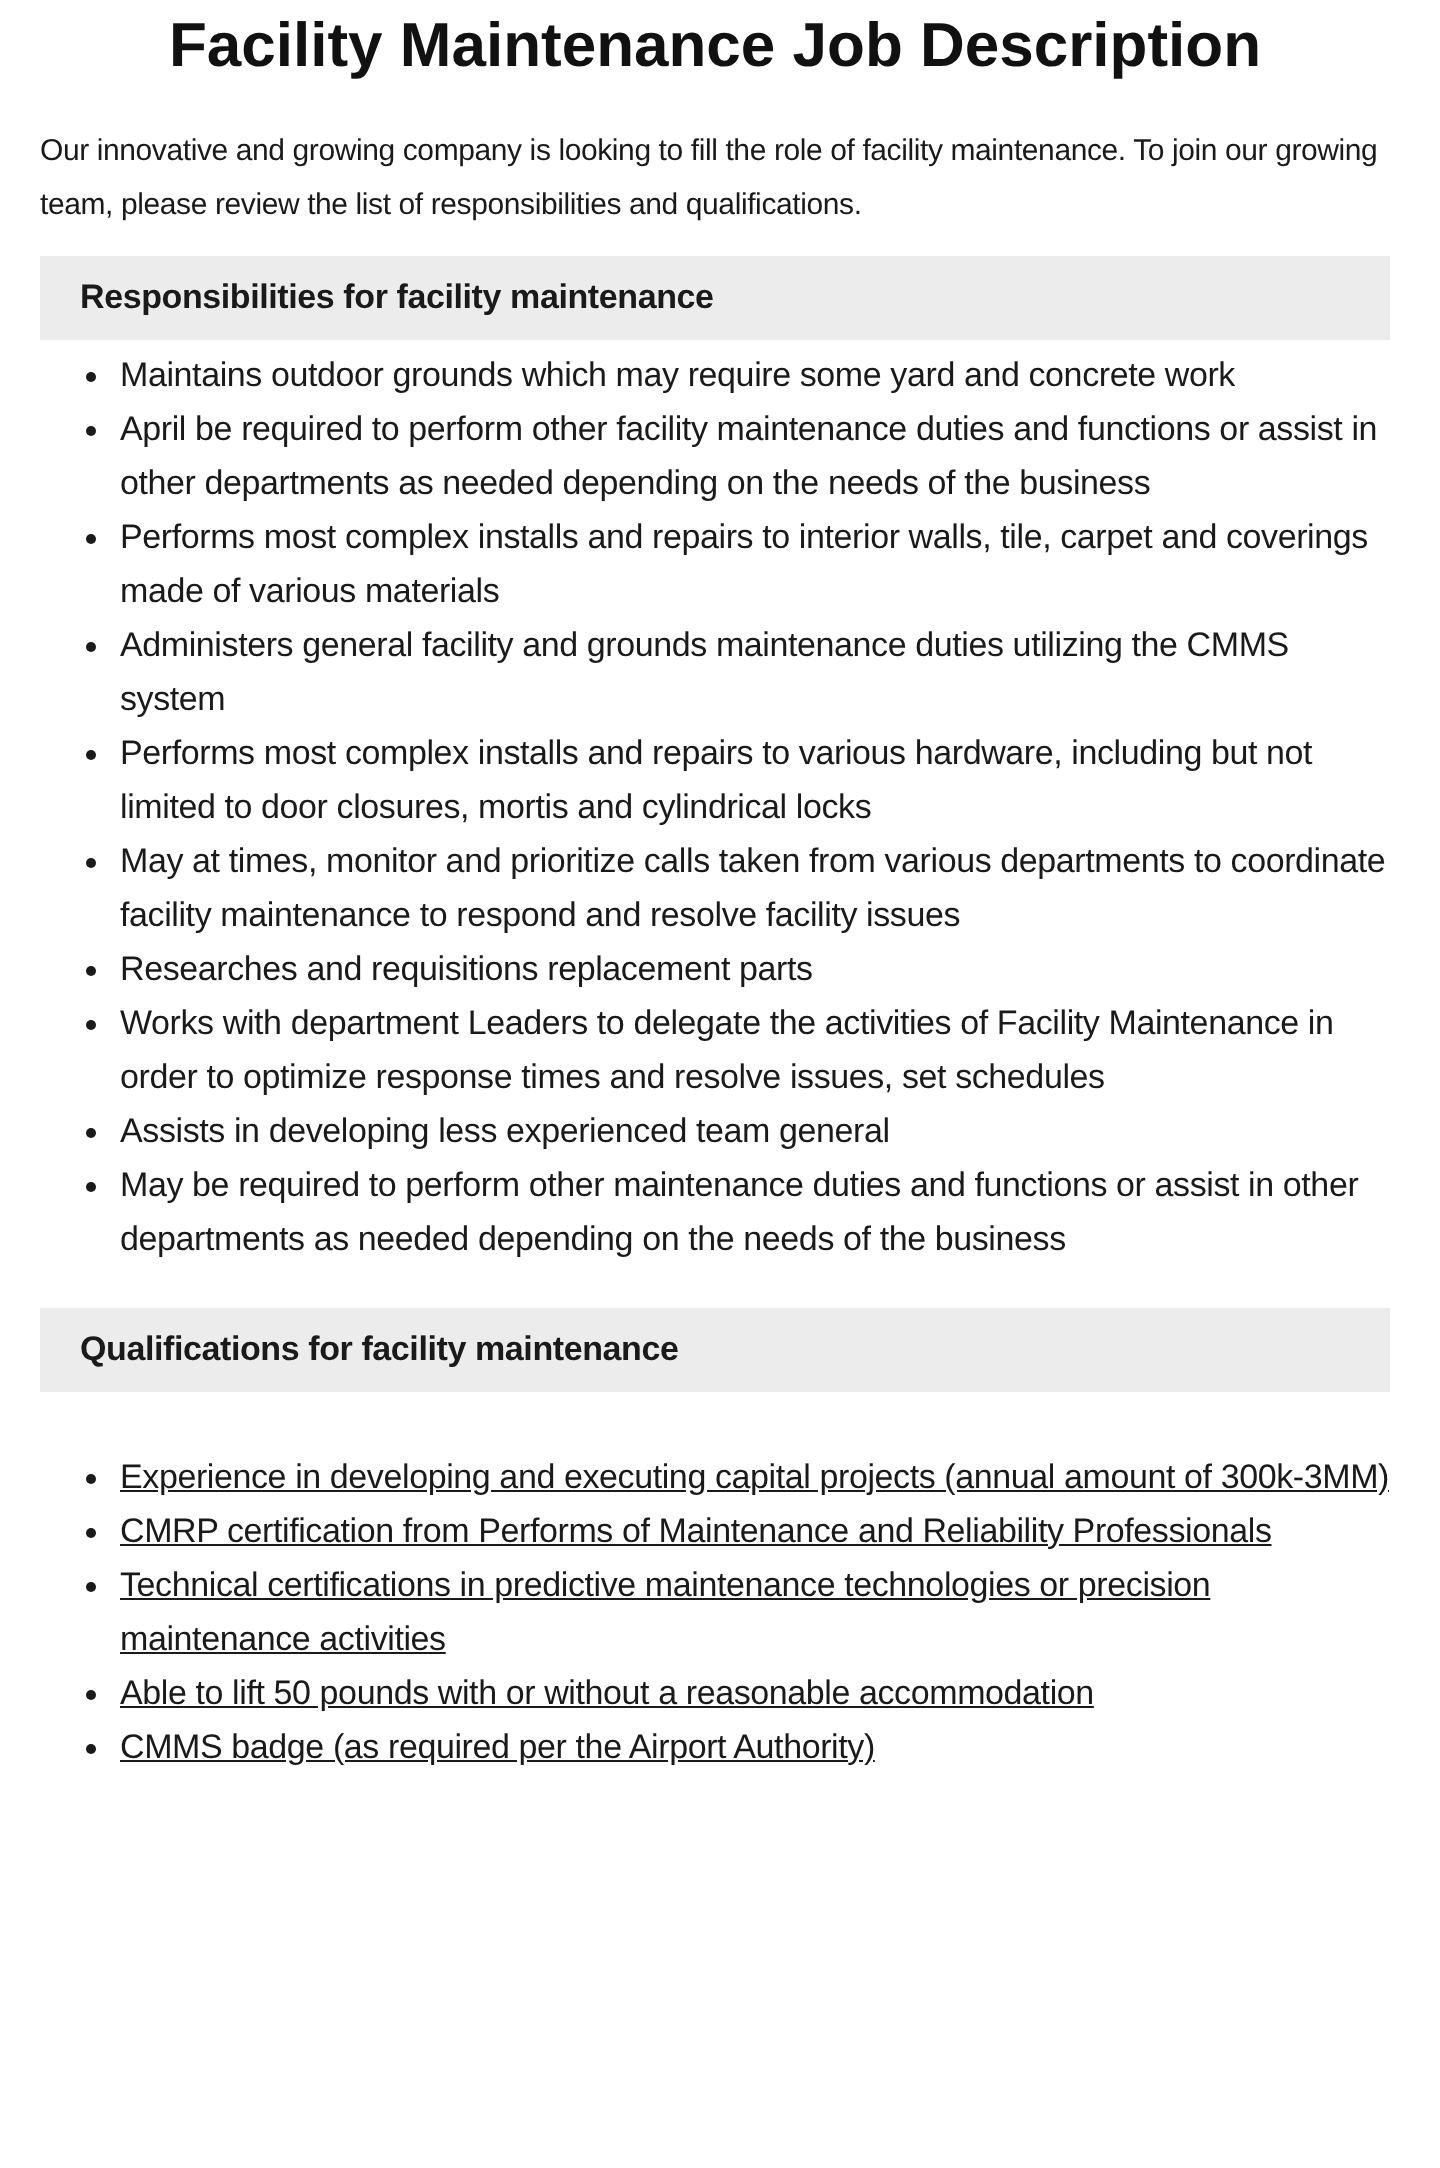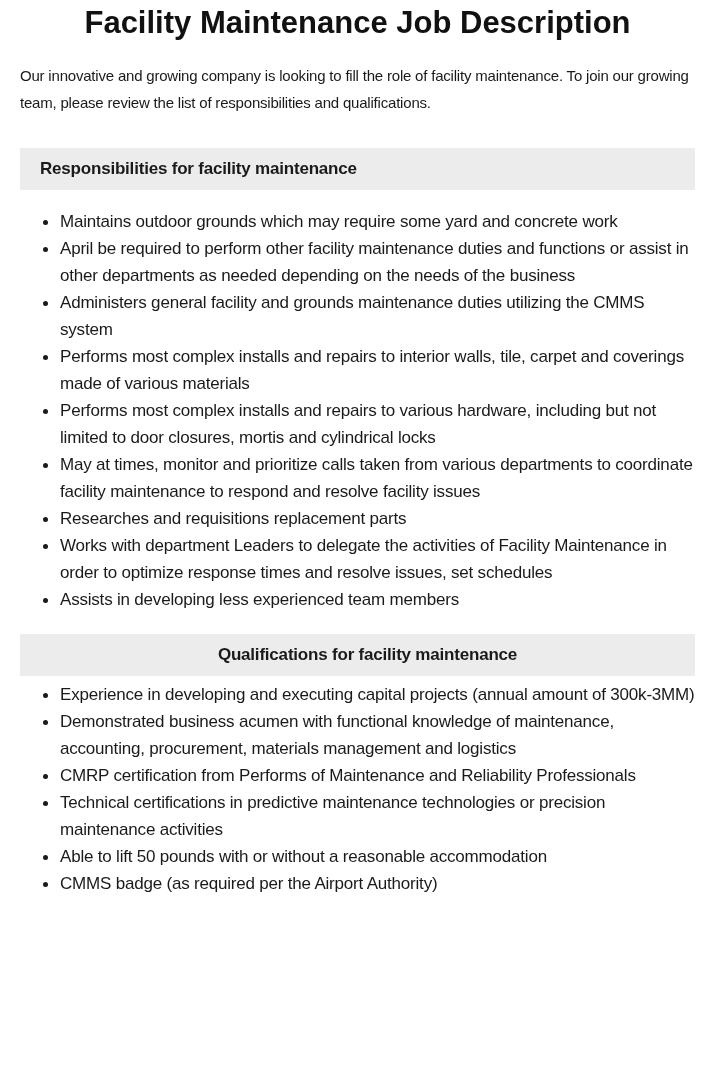--- a/index.html
+++ b/index.html
@@ -33,70 +33,70 @@
       margin: 19px 0 0 0;
       letter-spacing: -0.2px;
     }
     .section-header {
       background: #ececec;
       height: 42px;
       line-height: 42px;
       padding-left: 20px;
       font-size: 17px;
       font-weight: bold;
-      margin-top: 32px;
+      margin-top: 12px;
       letter-spacing: -0.2px;
     }
     ul {
       margin: 0;
       padding: 0 0 0 40px;
       list-style: none;
     }
-    ul.resp { margin-top: 18px; }
-    ul.qual { margin-top: 5px; }
+    ul.resp { margin-top: 4px; }
+    ul.qual { margin-top: 29px; text-decoration: underline; }
     li {
       font-size: 17px;
       line-height: 27px;
       position: relative;
       letter-spacing: -0.2px;
     }
     li::before {
       content: "";
       position: absolute;
       left: -17px;
       top: 12px;
       width: 5px;
       height: 5px;
       border-radius: 50%;
       background: #1a1a1a;
     }
-    .section-header.q { margin-top: 21px; text-align: center; }
+    .section-header.q { margin-top: 21px; }
   </style>
 </head>
 <body>
 
 <div class="page">
   <h1>Facility Maintenance Job Description</h1>
   <p class="intro">Our innovative and growing company is looking to fill the role of facility maintenance. To join our growing team, please review the list of responsibilities and qualifications.</p>
 
   <div class="section-header">Responsibilities for facility maintenance</div>
   <ul class="resp">
     <li>Maintains outdoor grounds which may require some yard and concrete work</li>
     <li>April be required to perform other facility maintenance duties and functions or assist in other departments as needed depending on the needs of the business</li>
+    <li>Performs most complex installs and repairs to interior walls, tile, carpet and coverings made of various materials</li>
     <li>Administers general facility and grounds maintenance duties utilizing the CMMS system</li>
-    <li>Performs most complex installs and repairs to interior walls, tile, carpet and coverings made of various materials</li>
     <li>Performs most complex installs and repairs to various hardware, including but not limited to door closures, mortis and cylindrical locks</li>
     <li>May at times, monitor and prioritize calls taken from various departments to coordinate facility maintenance to respond and resolve facility issues</li>
     <li>Researches and requisitions replacement parts</li>
     <li>Works with department Leaders to delegate the activities of Facility Maintenance in order to optimize response times and resolve issues, set schedules</li>
-    <li>Assists in developing less experienced team members</li>
+    <li>Assists in developing less experienced team general</li>
+    <li>May be required to perform other maintenance duties and functions or assist in other departments as needed depending on the needs of the business</li>
   </ul>
 
   <div class="section-header q">Qualifications for facility maintenance</div>
   <ul class="qual">
     <li>Experience in developing and executing capital projects (annual amount of 300k-3MM)</li>
-    <li>Demonstrated business acumen with functional knowledge of maintenance, accounting, procurement, materials management and logistics</li>
     <li>CMRP certification from Performs of Maintenance and Reliability Professionals</li>
     <li>Technical certifications in predictive maintenance technologies or precision maintenance activities</li>
     <li>Able to lift 50 pounds with or without a reasonable accommodation</li>
     <li>CMMS badge (as required per the Airport Authority)</li>
   </ul>
 </div>
 
 </body></html>

